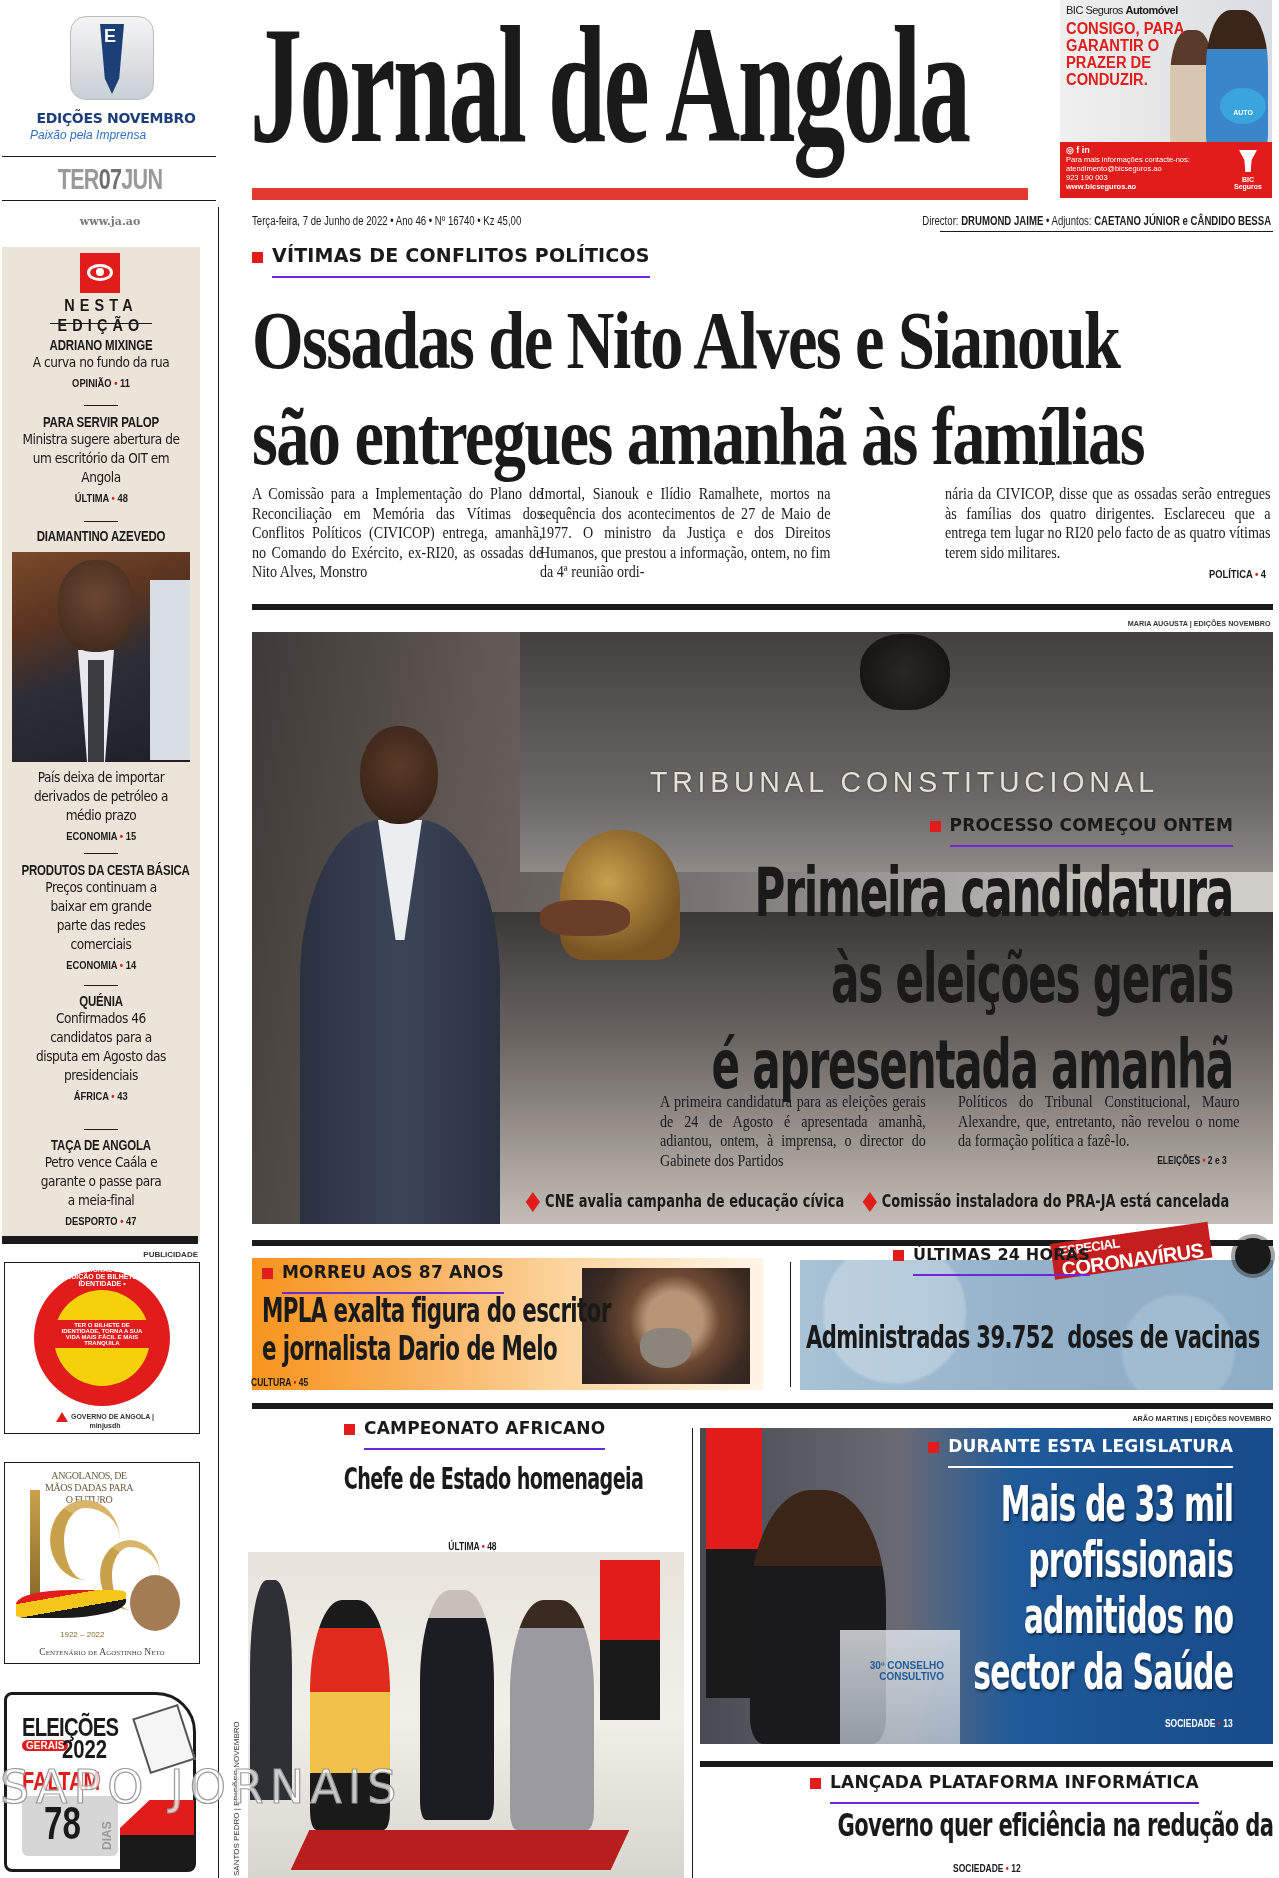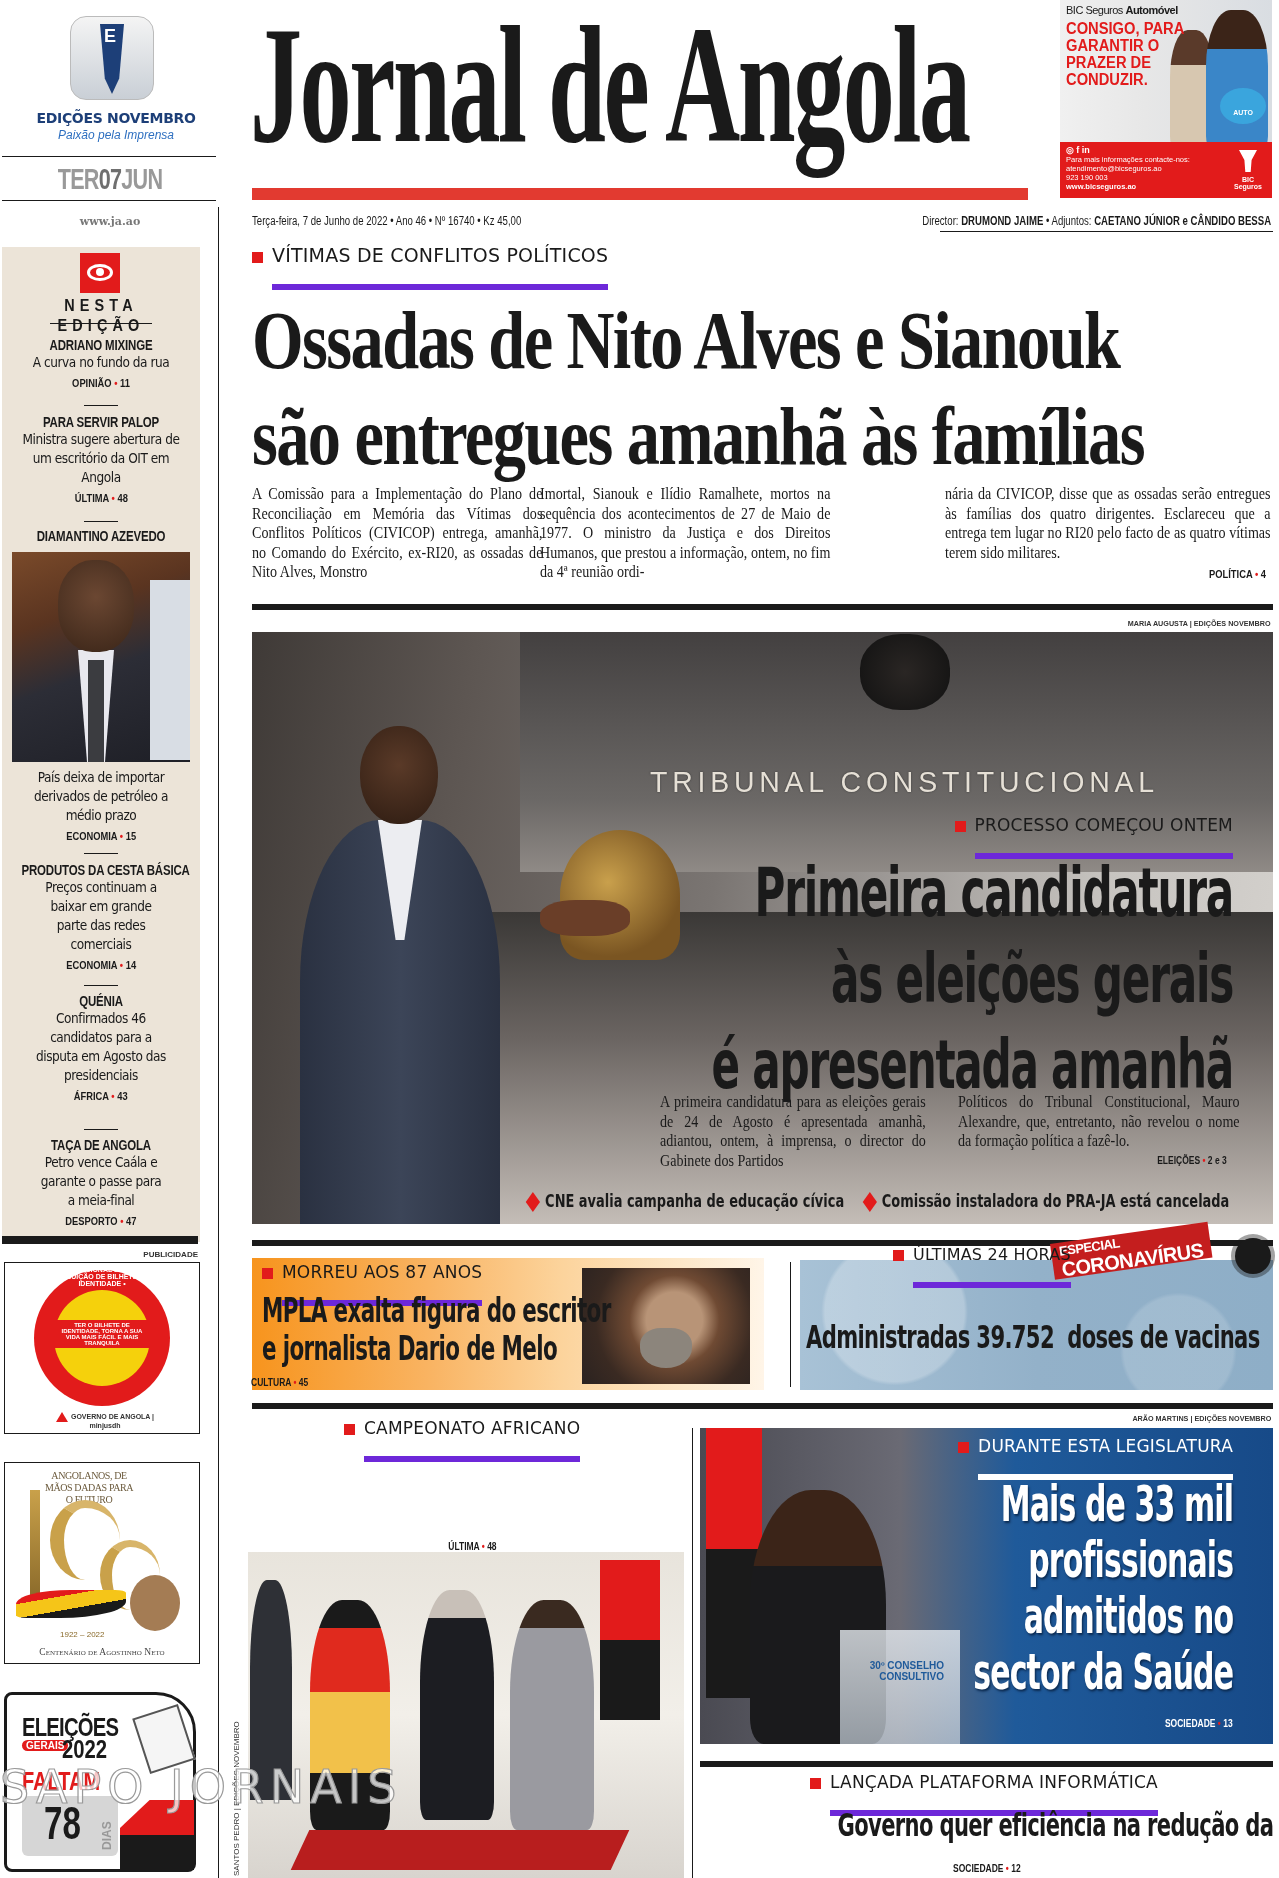--- a/index.html
+++ b/index.html
@@ -1,30 +1,30 @@
 <!DOCTYPE html>
 <html><head>
 <meta charset="utf-8">
 <style>
   * { box-sizing: border-box; margin: 0; padding: 0; }
   html, body { width: 1279px; height: 1878px; background: #fff; overflow: hidden; }
   body { position: relative; font-family: "Liberation Sans", sans-serif; color: #1a1a1a; }
   .abs { position: absolute; }
   .red-sq { display: inline-block; width: 11px; height: 11px; background: #e21b1b; margin-right: 9px; vertical-align: middle; }
-  .kicker { font-family: "DejaVu Sans", sans-serif; font-weight: normal; color: #1a1a1a; border-bottom: 6px solid #6d28d9; padding-bottom: 18px; display: inline-block; letter-spacing: 0.2px; }
+  .kicker { font-family: "DejaVu Sans", sans-serif; font-weight: bold; color: #1a1a1a; border-bottom: 2px solid #6d28d9; padding-bottom: 10px; display: inline-block; letter-spacing: 0.2px; }
   .section-ref { font-family: "Liberation Sans", sans-serif; font-weight: bold; font-size: 10px; transform: scaleX(0.85); display: inline-block; }
   .section-ref .dot { color: #e21b1b; }
   .thick-rule { position: absolute; height: 6px; background: #1a1a1a; }
 
   
   #logo-box { left: 70px; top: 16px; width: 84px; height: 84px; border-radius: 16px; background: linear-gradient(#f4f4f4, #c9cfd6); border: 1px solid #bbb; }
   #logo-pen { left: 100px; top: 24px; width: 24px; height: 70px; background: #1d3f78; clip-path: polygon(0 0,100% 0,80% 78%,50% 100%,20% 78%); }
   #logo-e { left: 104px; top: 26px; color: #fff; font-weight: bold; font-size: 18px; }
   #brand-name { left: 30px; top: 110px; width: 172px; text-align: center; font-weight: bold; color: #1d3f78; font-size: 14px; font-family: "DejaVu Sans", sans-serif; letter-spacing: -0.3px; }
-  #brand-tag { left: 30px; top: 128px; width: 172px; text-align: center; color: #2d6fc0; font-style: italic; font-size: 12px; }
+  #brand-tag { left: 30px; top: 128px; width: 172px; text-align: left; color: #2d6fc0; font-style: italic; font-size: 12px; }
   #rail-rule-1 { left: 2px; top: 156px; width: 214px; height: 1px; background: #1a1a1a; }
   #date-badge { left: 20px; top: 162px; width: 180px; text-align: center; font-size: 30px; font-weight: bold; color: #999; transform: scaleX(0.72); letter-spacing: -1px; }
   #date-badge .day { color: #8a8a8a; }
   #rail-rule-2 { left: 2px; top: 200px; width: 214px; height: 1px; background: #1a1a1a; }
   #site-url { left: 20px; top: 215px; width: 180px; text-align: center; font-family: "DejaVu Serif", serif; font-weight: bold; font-size: 11px; color: #777; }
 
   #nesta { left: 2px; top: 247px; width: 198px; height: 995px; background: #ece4d8; }
   #eye-box { left: 80px; top: 253px; width: 40px; height: 40px; background: #e21b1b; }
   #eye-outer { left: 87px; top: 264px; width: 26px; height: 17px; border: 3px solid #fff; border-radius: 50% / 50%; }
   #eye-inner { left: 96px; top: 268px; width: 8px; height: 8px; background: #fff; border-radius: 50%; }
@@ -366,20 +366,21 @@
 <div class="abs" id="covid-virus"></div>
 <div class="abs" id="covid-kicker-wrap"><span class="red-sq"></span><span class="kicker" id="covid-kicker">ÚLTIMAS 24 HORAS</span></div>
 <div class="abs" id="covid-headline" style="white-space:pre">Administradas 39.752  doses de vacinas</div>
 
 <div class="thick-rule" id="rule-c"></div>
 <div class="abs" id="photo-credit-2">ARÃO MARTINS | EDIÇÕES NOVEMBRO</div>
 <div class="abs" id="divider-bottom"></div>
 
 <div class="abs" id="camp-kicker-wrap"><span class="red-sq"></span><span class="kicker" id="camp-kicker">CAMPEONATO AFRICANO</span></div>
 <div class="abs" id="camp-headline">
+    <div><span>Chefe de Estado homenageia</span></div>
   </div>
 <div class="abs" id="camp-ref"><span class="section-ref"><span>ÚLTIMA</span> <span class="dot">•</span> <span>48</span></span></div>
 <div class="abs" id="camp-photo"></div>
 <div class="abs" id="camp-flag"></div>
 <div class="abs" id="camp-carpet"></div>
 <div class="abs" id="camp-guard"></div>
 <div class="abs" id="camp-fighter1"></div>
 <div class="abs" id="camp-president"></div>
 <div class="abs" id="camp-fighter2"></div>
 <div class="abs" id="camp-credit">SANTOS PEDRO | EDIÇÕES NOVEMBRO</div>

